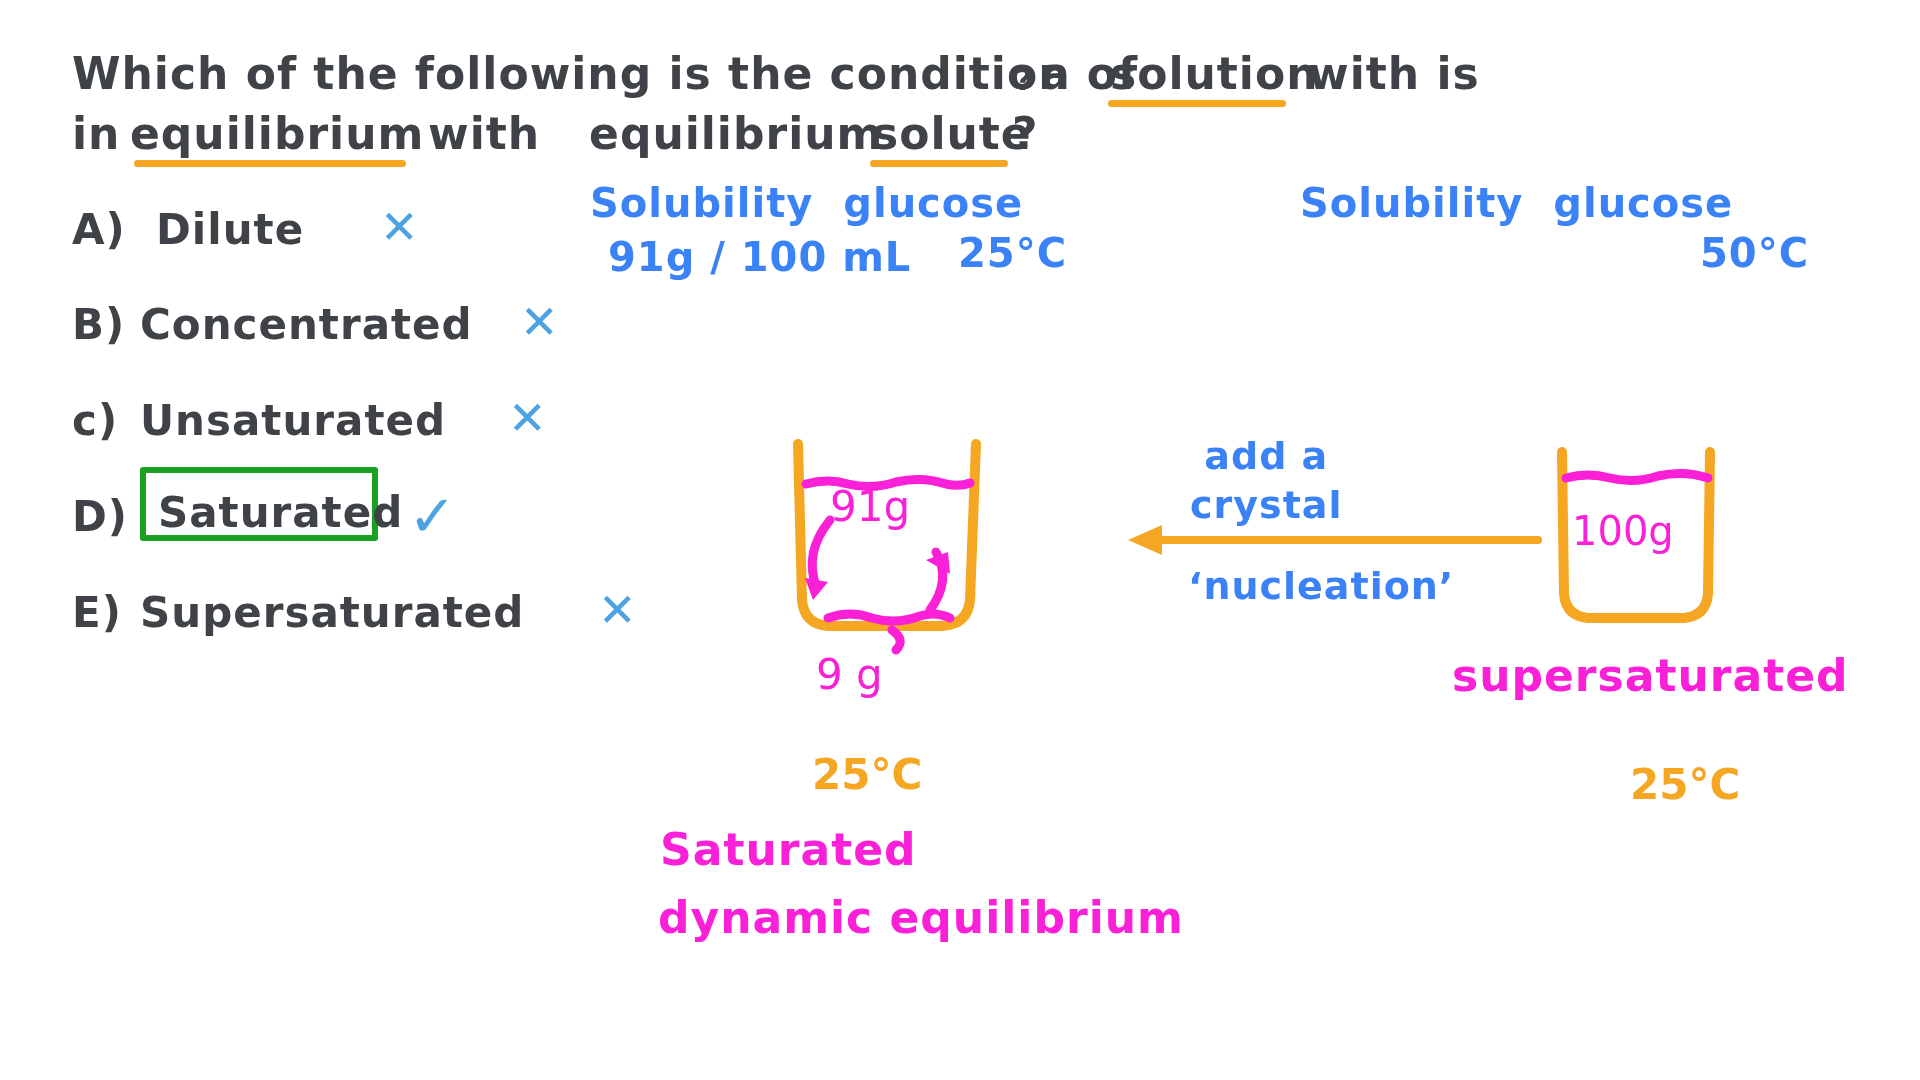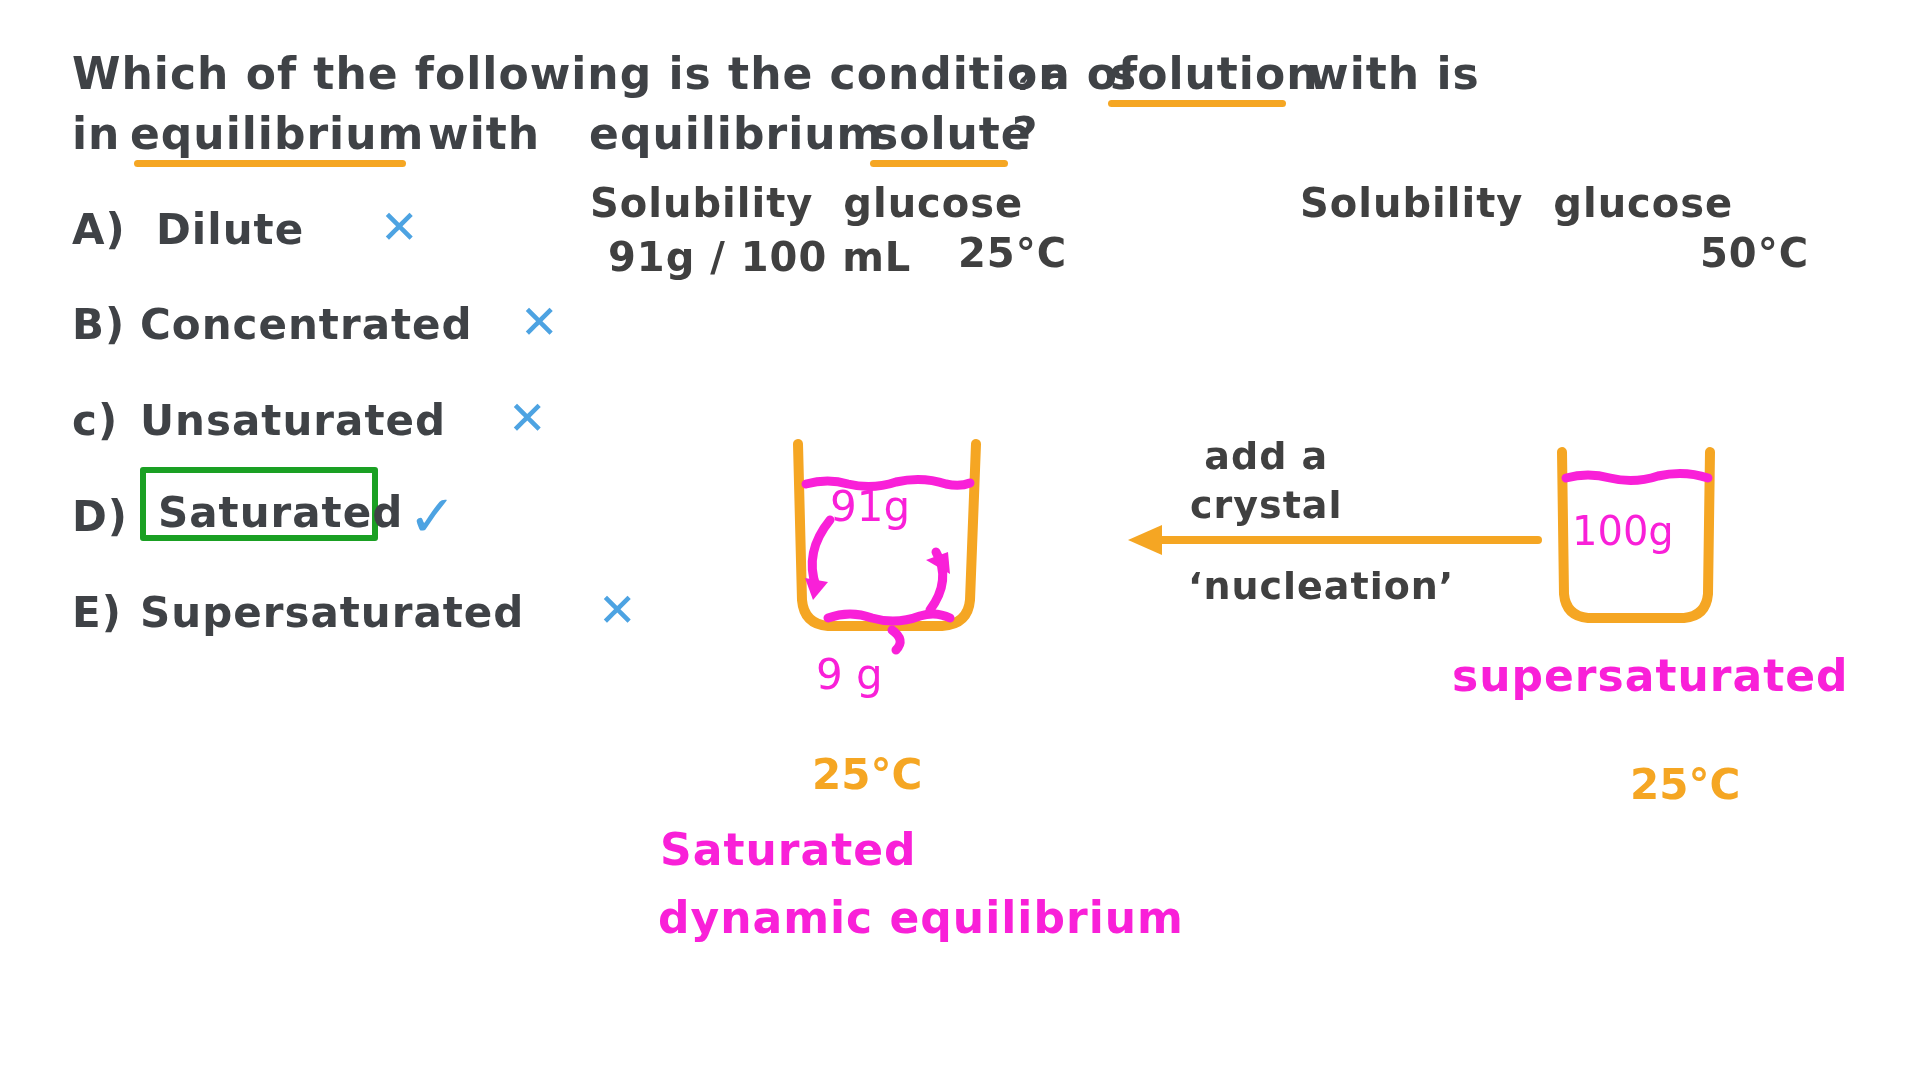--- a/index.html
+++ b/index.html
@@ -68,21 +68,21 @@
   .answer-box {
     position: absolute;
     border: 6px solid #1aa023;
     border-radius: 3px;
     box-sizing: border-box;
   }
 
   
   .note {
     position: absolute;
-    color: #404040;
+    color: #3b82f6;
     font-weight: 700;
     font-size: 38px;
     letter-spacing: 1px;
     white-space: pre;
     line-height: 1.28;
   }
   .note-big { font-size: 40px; }
 
   .pink-note {
     position: absolute;

